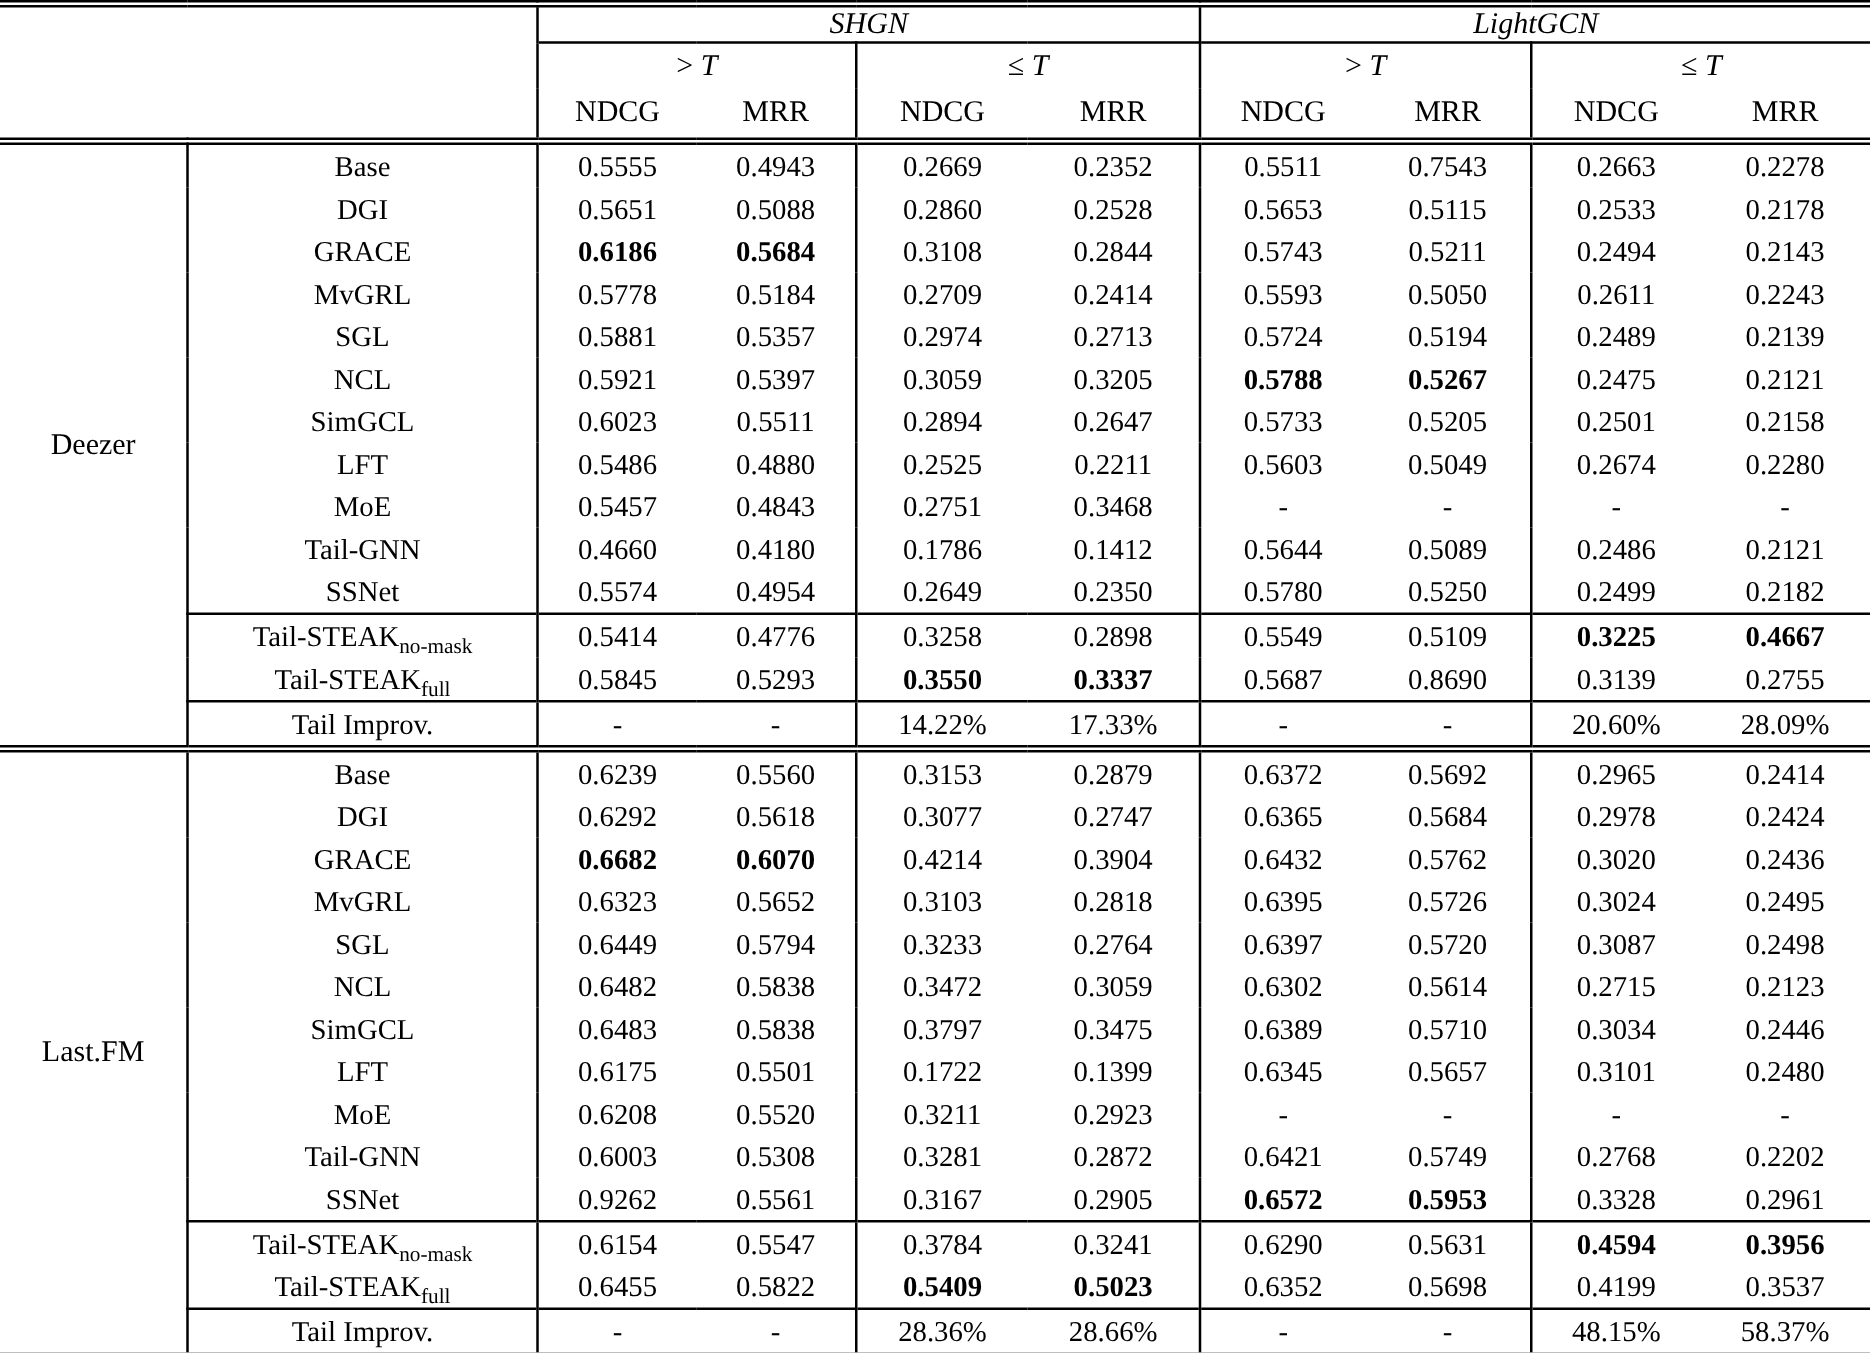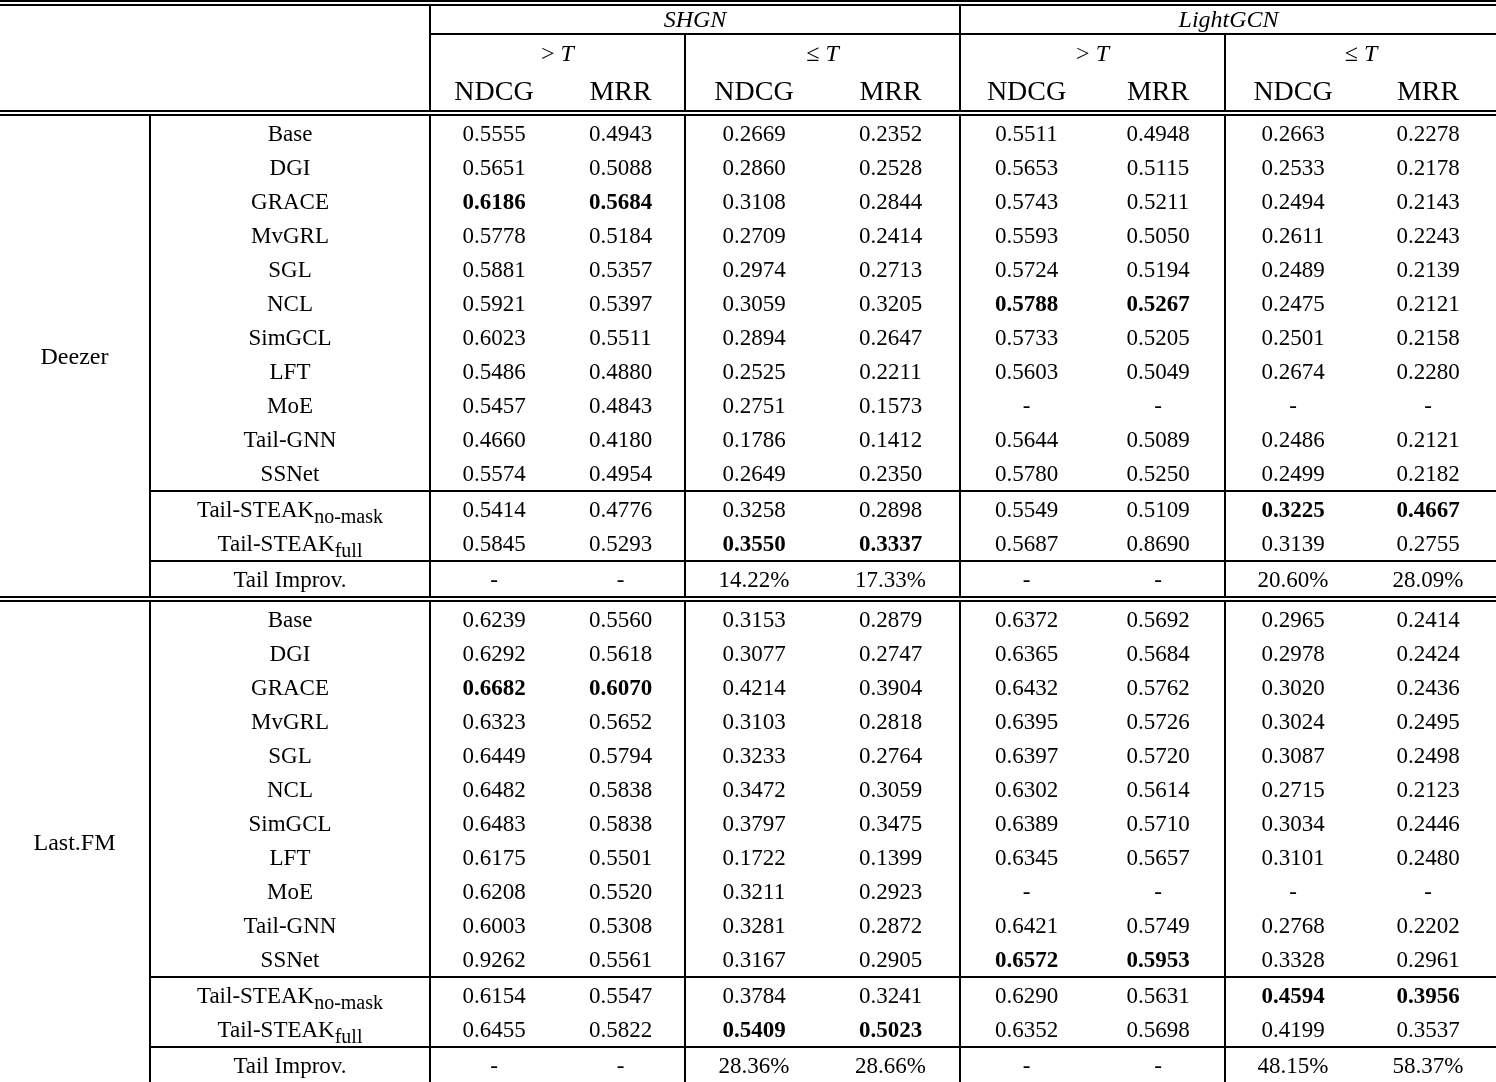--- a/index.html
+++ b/index.html
@@ -5,32 +5,32 @@
   html,body { margin:0; padding:0; background:#fff; }
   body {
     width:1496px; height:1082px; overflow:hidden;
     font-family:"Liberation Serif", serif; color:#000;
   }
   table { border-collapse:collapse; table-layout:fixed; width:1496px;
           border-top:6px double #000; border-bottom:6px double #000; }
   th, td { padding:0; margin:0; font-weight:normal; text-align:center; vertical-align:middle; }
   thead tr.r1 th, thead tr.r1 td { height:27px; font-size:24px;font-style:italic; }
   thead tr.r2 th, thead tr.r2 td { height:36px; font-size:24px; }
-  thead tr.r3 th, thead tr.r3 td { height:39px; font-size:28px; }
+  thead tr.r3 th, thead tr.r3 td { height:39px; font-size:24px; }
   thead tr.r3 th, thead tr.r3 td { border-bottom:6px double #000; }
   tbody td, tbody th { height:34px; font-size:23px; line-height:1; }
   .g-head { border-bottom:2px solid #000; }
   .bl { border-left:2px solid #000; }
   .br { border-right:2px solid #000; }
   .rule { border-top:2px solid #000; }
   .sec-end { border-bottom:6px double #000;margin-left:16px; }
   .b { font-weight:bold; }
   .mvar { font-style:italic; margin-left:6px; }
   th.dataset { font-size:24px; }
-  sub.variant { font-size:20px; line-height:0;font-family:Liberation Serif, serif; }
+  sub.variant { font-size:17px; line-height:0;font-family:Liberation Serif, serif; }
 </style>
 </head>
 <body>
 
 <table>
   <colgroup>
     <col style="width:150px">
       <col style="width:280px">
     <col style="width:127px">
       <col style="width:128px">
@@ -68,21 +68,21 @@
   </thead>
   <tbody id="table-body">
       <tr>
         <th rowspan="14" class="dataset br sec-end">Deezer</th>
         <td class="model br">Base</td>
         <td class="val">0.5555</td>
         <td class="val br">0.4943</td>
         <td class="val">0.2669</td>
         <td class="val br">0.2352</td>
         <td class="val">0.5511</td>
-        <td class="val br">0.4948</td>
+        <td class="val br">0.7543</td>
         <td class="val">0.2663</td>
         <td class="val">0.2278</td>
       </tr>
       <tr>
         <td class="model br">DGI</td>
         <td class="val">0.5651</td>
         <td class="val br">0.5088</td>
         <td class="val">0.2860</td>
         <td class="val br">0.2528</td>
         <td class="val">0.5653</td>
@@ -154,21 +154,21 @@
         <td class="val">0.5603</td>
         <td class="val br">0.5049</td>
         <td class="val">0.2674</td>
         <td class="val">0.2280</td>
       </tr>
       <tr>
         <td class="model br">MoE</td>
         <td class="val">0.5457</td>
         <td class="val br">0.4843</td>
         <td class="val">0.2751</td>
-        <td class="val br">0.1573</td>
+        <td class="val br">0.3468</td>
         <td class="val">-</td>
         <td class="val br">-</td>
         <td class="val">-</td>
         <td class="val">-</td>
       </tr>
       <tr>
         <td class="model br">Tail-GNN</td>
         <td class="val">0.4660</td>
         <td class="val br">0.4180</td>
         <td class="val">0.1786</td>

